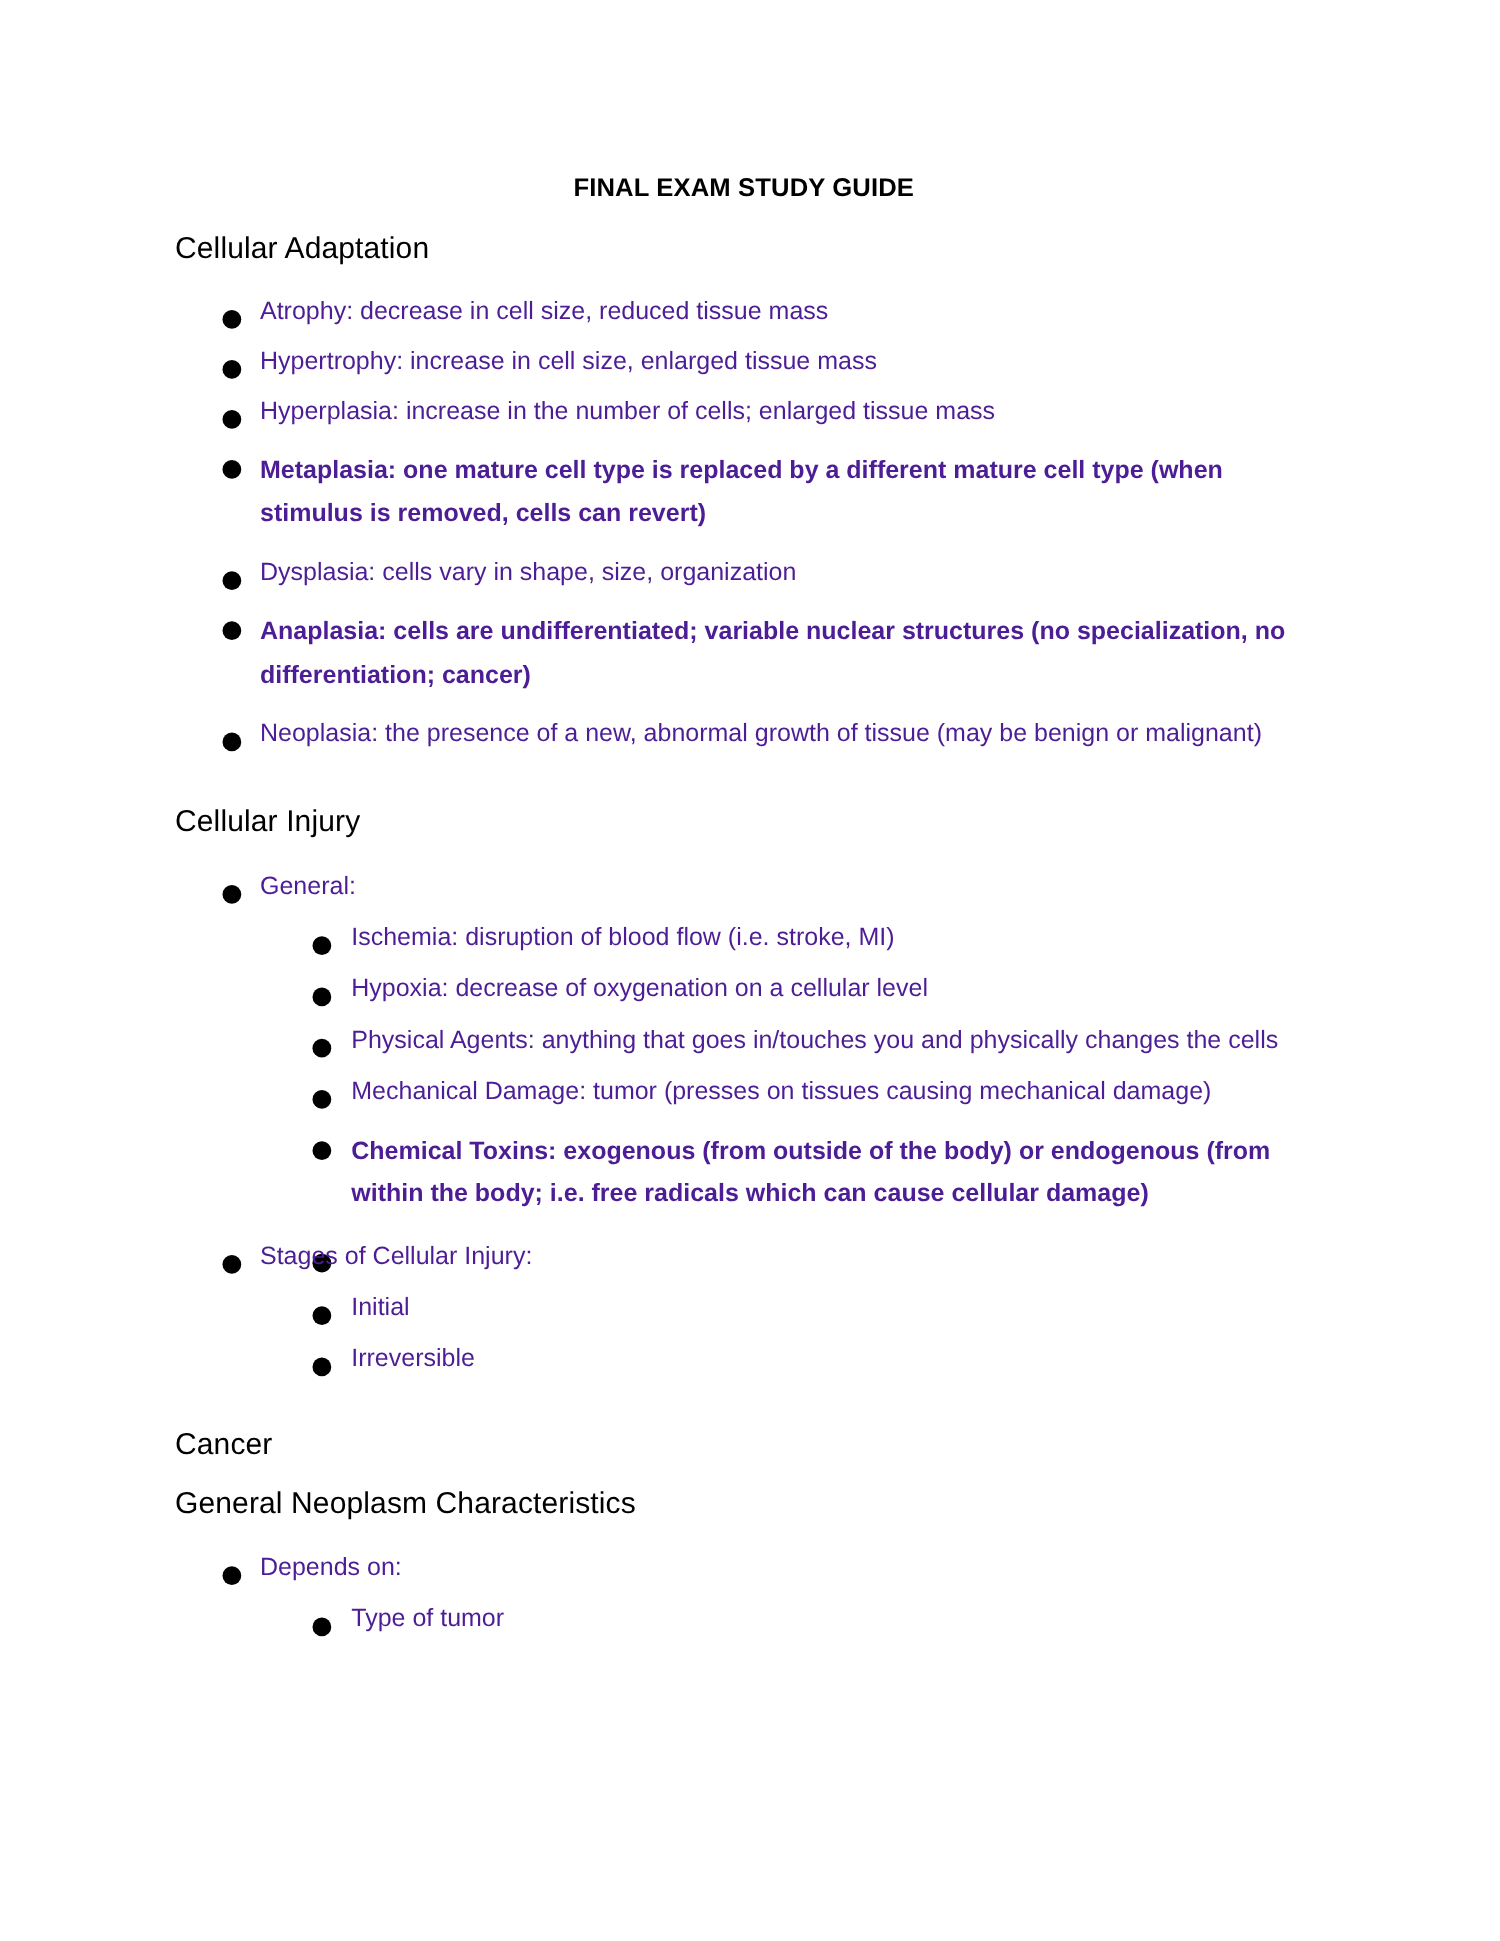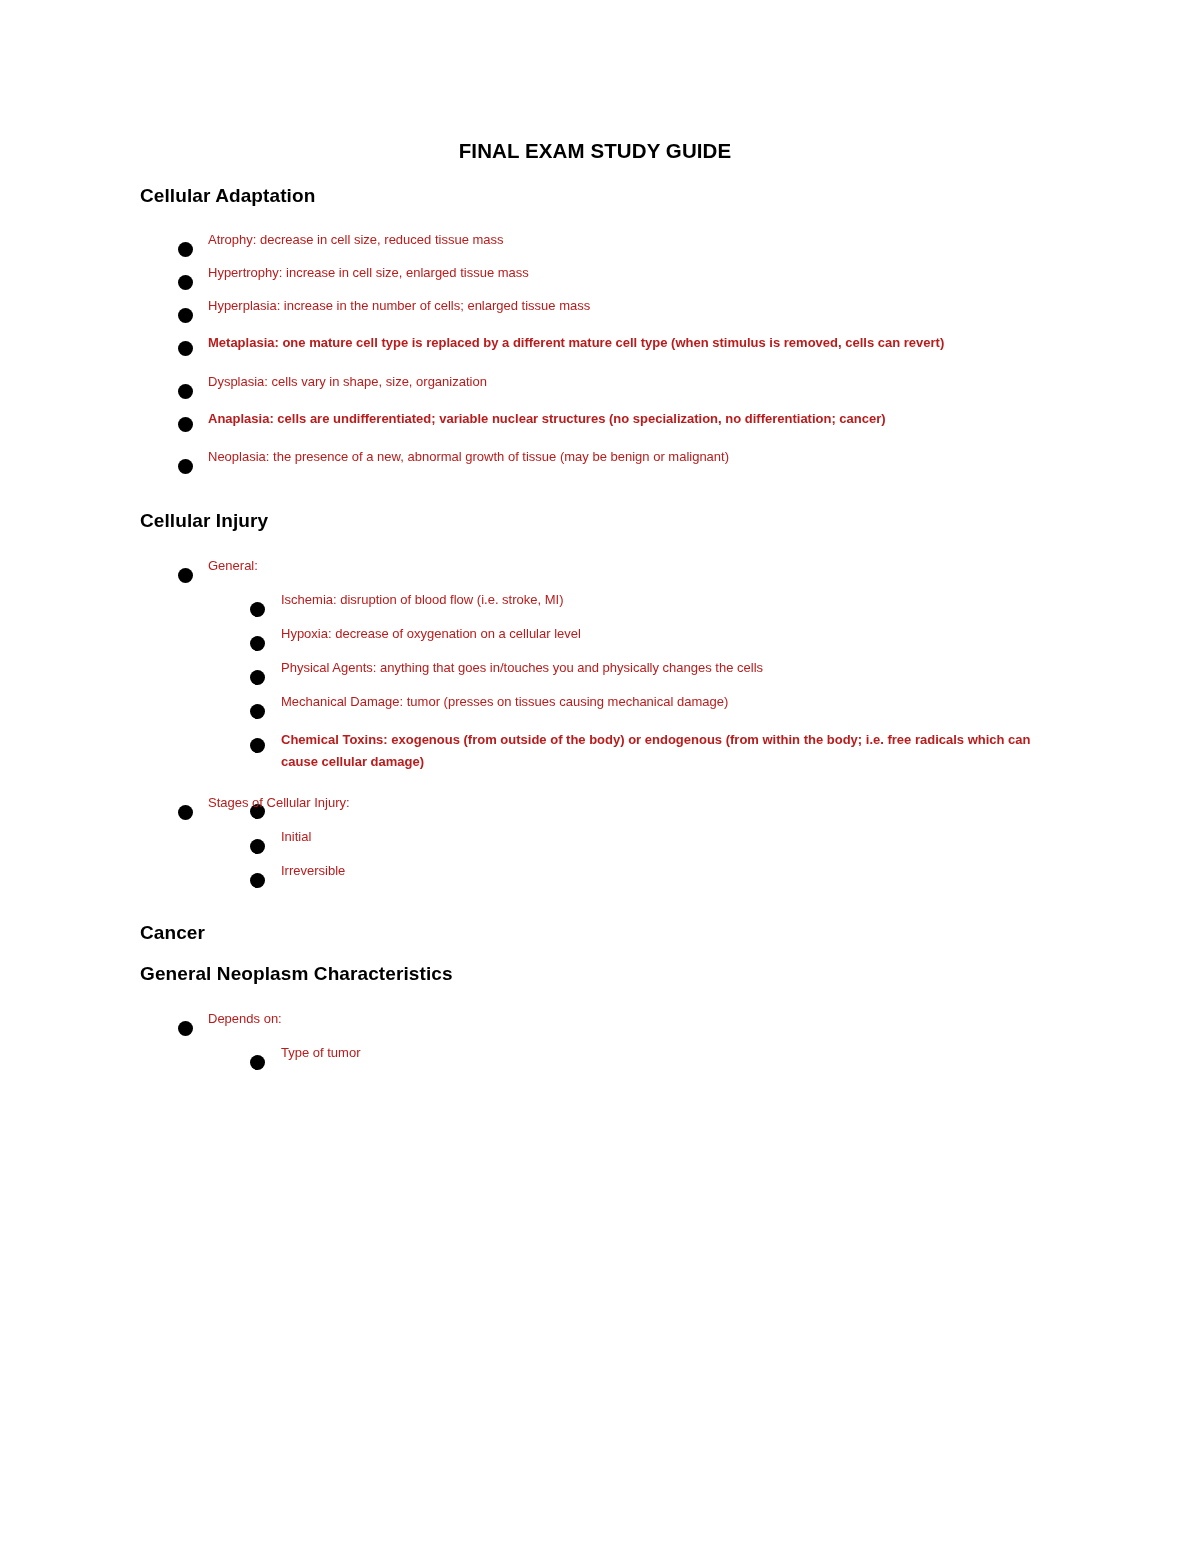--- a/index.html
+++ b/index.html
@@ -35,44 +35,44 @@
     text-align: center;
     font-size: 20.5px;
     font-weight: bold;
     letter-spacing: 0.1px;
     margin: 0;
     padding-top: 139px;
     line-height: 1.15;
   }
 
   .heading {
-    font-size: 19px;
-    font-weight: bold;
+    font-size: 24px;
+    font-weight: normal;
     letter-spacing: 0.1px;
     line-height: 1.2;
     margin: 0;
   }
 
   
   .gap-title-h1 { height: 22px; }
   .gap-h-list   { height: 26px; }
   .gap-list-h   { height: 27px; }
   .gap-h-h      { height: 19px; }
 
   ul.lvl1, ul.lvl2 {
     list-style: none;
     margin: 0;
     padding: 0;
   }
 
   li.item {
     position: relative;
-    font-size: 13px;
+    font-size: 20px;
     line-height: 1.0;
-    color: #b91c1c;
+    color: #4c1d95;
   }
 
   li.item > .bullet {
     position: absolute;
     display: block;
     background: #000000;
     border-radius: 50%;
   }
 
   

